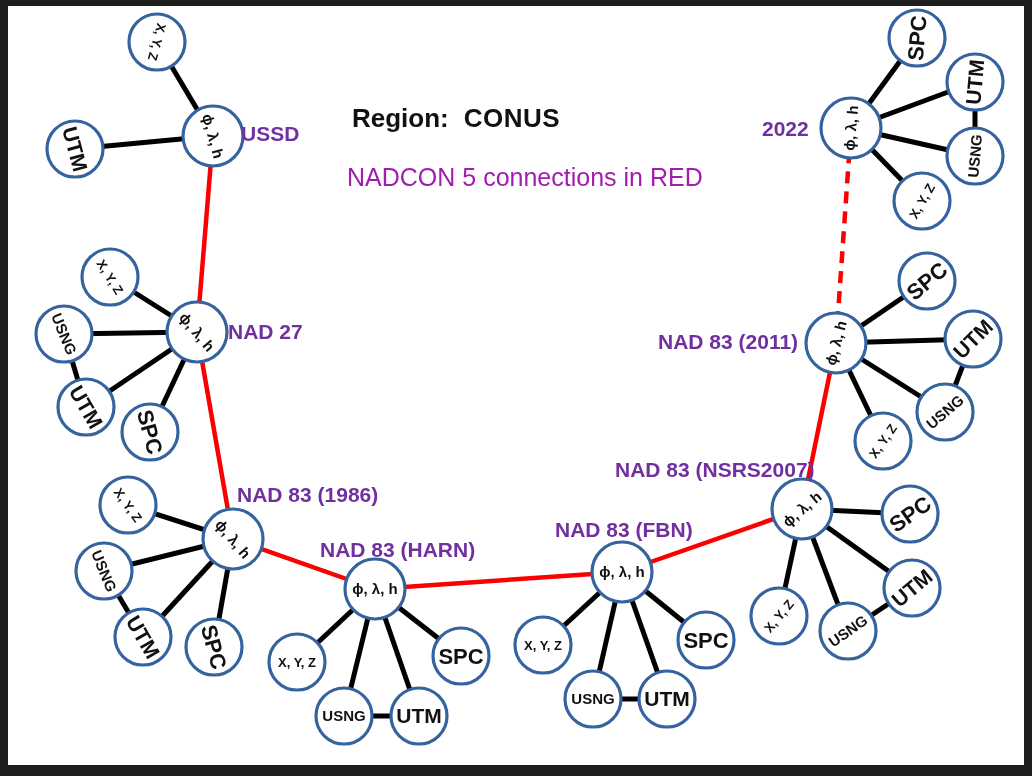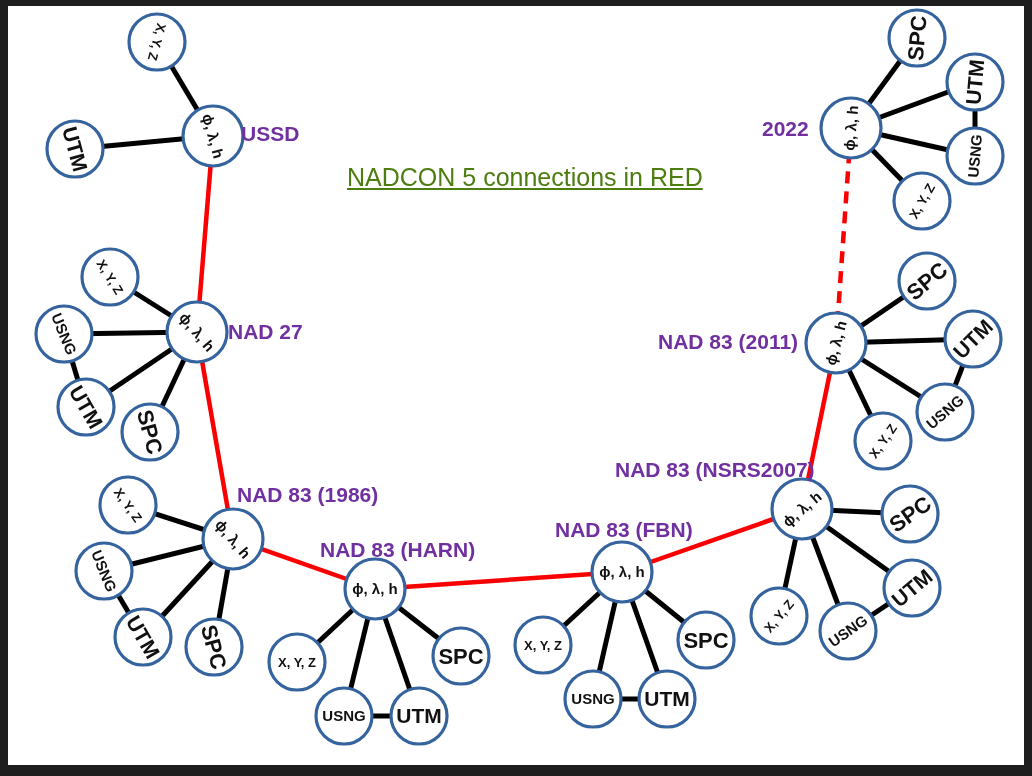--- a/index.html
+++ b/index.html
@@ -12,21 +12,21 @@
     border-style:solid;border-color:#1e1e1e;border-width:6px 8px 11px 8px;
   }
   svg.canvas{position:absolute;left:0;top:0;z-index:5;}
   .title-block{
     position:absolute;left:352px;top:103px;z-index:10;
     font-size:26px;font-weight:bold;color:#111;white-space:nowrap;
   }
   .title-block .value{margin-left:15px;letter-spacing:.5px;}
   .subtitle{
     position:absolute;left:347px;top:163px;z-index:10;
-    font-size:25px;color:#4d7c0f;white-space:nowrap;text-decoration:underline;
+    font-size:25px;color:#a21caf;white-space:nowrap;
   }
   text{font-family:"Liberation Sans", sans-serif;}
 </style>
 </head>
 <body>
 
 <div class="frame">
   <svg class="canvas" width="1032" height="776" viewBox="0 0 1032 776" id="diagram-svg">
       <line x1="213" y1="136" x2="157" y2="42" stroke="#000000" stroke-width="5"></line>
       <line x1="213" y1="136" x2="75" y2="149" stroke="#000000" stroke-width="5"></line>
@@ -151,16 +151,19 @@
       <text x="922" y="201" dy="0.35em" text-anchor="middle" font-size="13" font-weight="bold" fill="#111111" transform="rotate(-60 922 201)">X, Y, Z</text>
       <circle cx="975" cy="156" r="28" fill="#ffffff" stroke="#35639d" stroke-width="3.2"></circle>
       <text x="975" y="156" dy="0.35em" text-anchor="middle" font-size="15" font-weight="bold" fill="#111111" transform="rotate(-85 975 156)">USNG</text>
       <circle cx="975" cy="82" r="28" fill="#ffffff" stroke="#35639d" stroke-width="3.2"></circle>
       <text x="975" y="82" dy="0.35em" text-anchor="middle" font-size="21" font-weight="bold" fill="#111111" transform="rotate(-85 975 82)">UTM</text>
       <circle cx="917" cy="38" r="28" fill="#ffffff" stroke="#35639d" stroke-width="3.2"></circle>
       <text x="917" y="38" dy="0.35em" text-anchor="middle" font-size="22" font-weight="bold" fill="#111111" transform="rotate(-85 917 38)">SPC</text>
       <text x="762" y="136" text-anchor="start" font-size="21" font-weight="bold" fill="#7030a0">2022</text>
     </svg>
 
+  <div class="title-block">
+    <span>Region:</span><span class="value">CONUS</span>
+  </div>
   <div class="subtitle">NADCON 5 connections in RED</div>
 
   <div class="border-overlay"></div>
 </div>
 
 </body></html>

